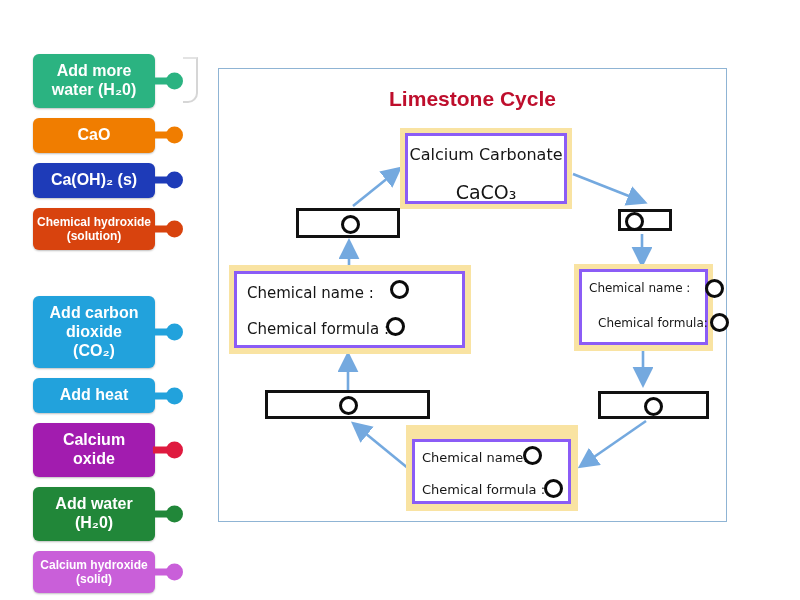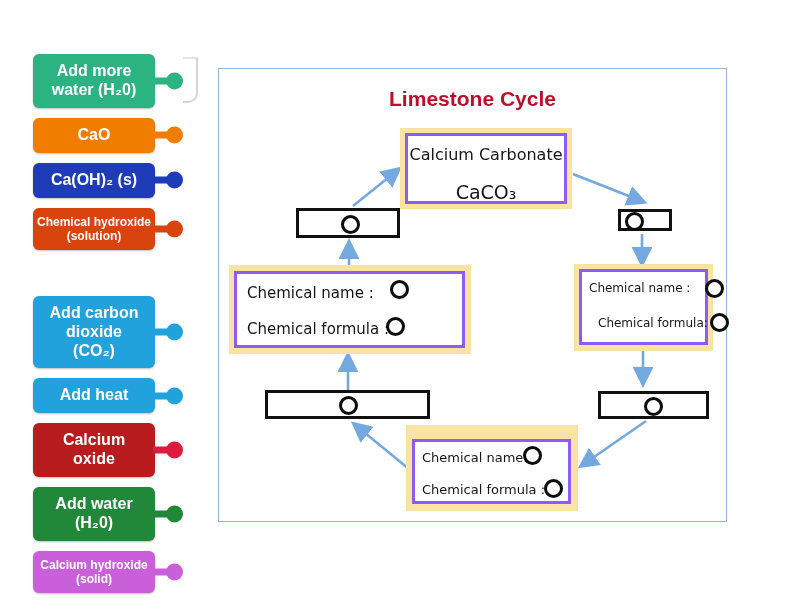--- a/index.html
+++ b/index.html
@@ -69,21 +69,21 @@
   <div class="chip" style="background: rgb(34, 162, 220); margin-top: 36px; --c: #22A2DC;">
     <span>Add carbon dioxide (CO₂)</span>
     <span class="stub"></span>
     <span class="dot"></span>
   </div>
   <div class="chip" style="background: rgb(34, 162, 220); --c: #22A2DC;">
     <span>Add heat</span>
     <span class="stub"></span>
     <span class="dot"></span>
   </div>
-  <div class="chip" style="background: #b91c1c; --c: #DF1A3F;">
+  <div class="chip" style="background: #a21caf; --c: #DF1A3F;">
     <span>Calcium oxide</span>
     <span class="stub"></span>
     <span class="dot"></span>
   </div>
   <div class="chip" style="background: rgb(33, 135, 57); --c: #218739;">
     <span>Add water (H₂0)</span>
     <span class="stub"></span>
     <span class="dot"></span>
   </div>
   <div class="chip small" style="background: rgb(201, 95, 217); --c: #C95FD9;">

